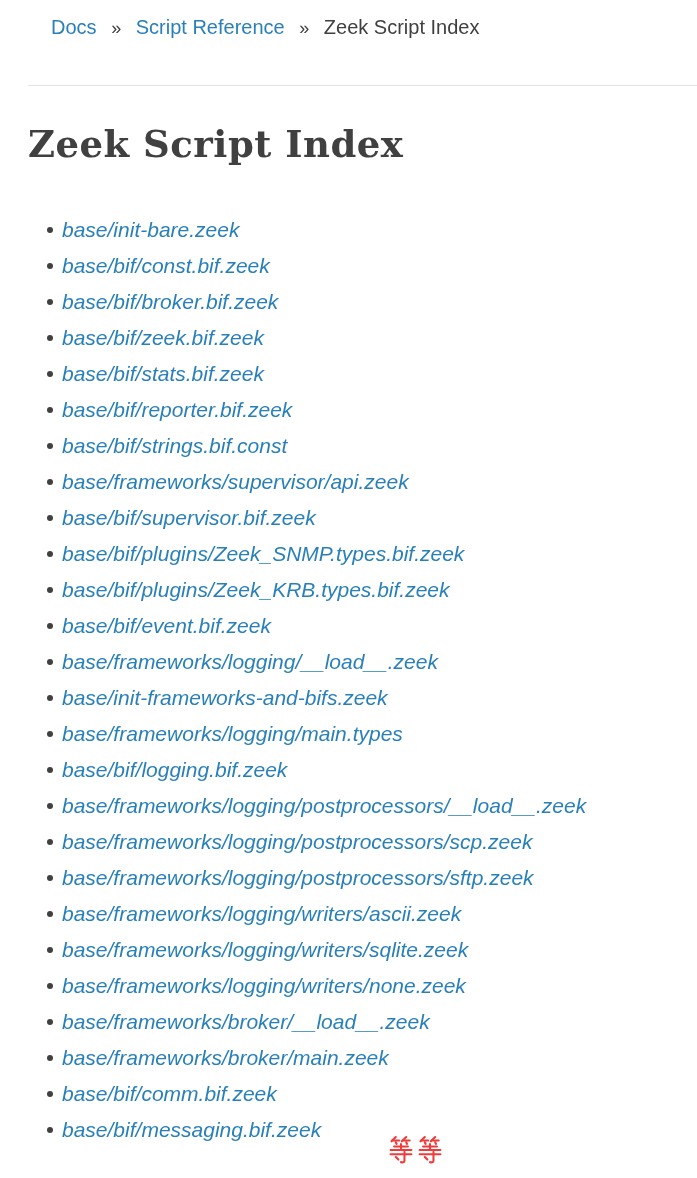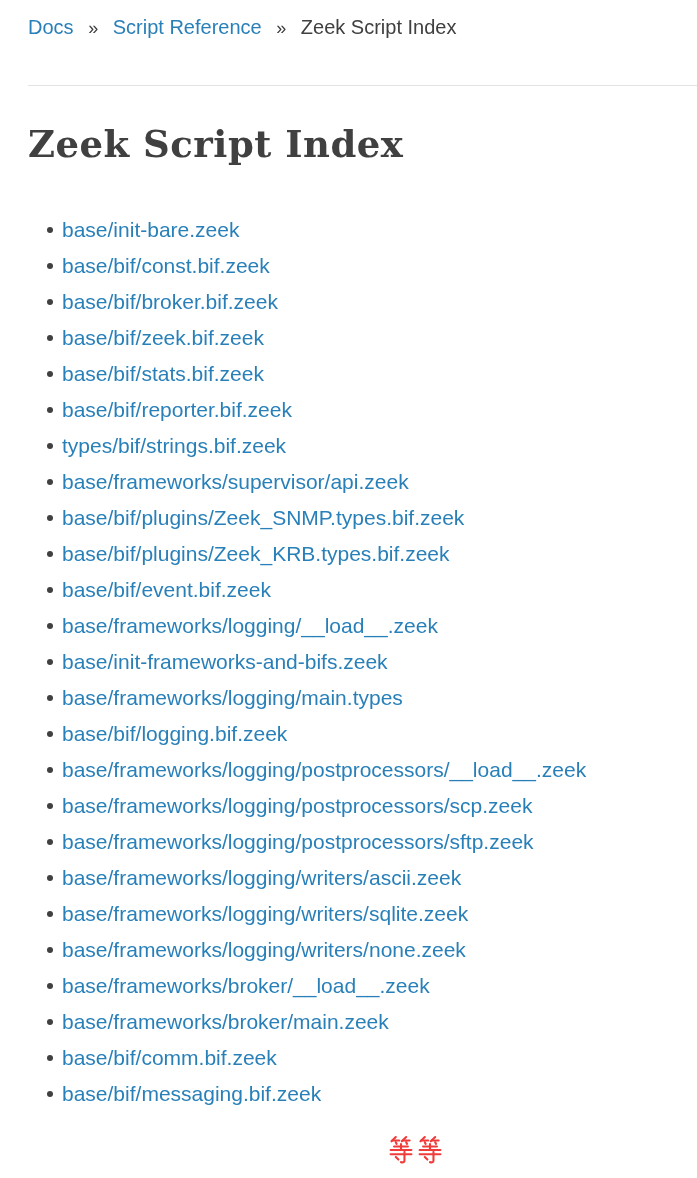--- a/index.html
+++ b/index.html
@@ -17,20 +17,21 @@
     padding: 0 28px;
     position: relative;
   }
   
   .breadcrumb {
     margin-top: 14px;
     font-size: 20px;
     line-height: 26px;
     color: #404040;
     white-space: nowrap;
+    margin-left: 23px;
   }
   .breadcrumb a {
     color: #2980b9;
     text-decoration: none;
     cursor: pointer;
   }
   .breadcrumb .sep {
     color: #404040;
     margin: 0 9px;
     font-size: 18px;
@@ -56,20 +57,21 @@
   
   ul.script-list {
     margin: 48px 0 0 0;
     padding: 0 0 0 34px;
     list-style: none;
   }
   ul.script-list li {
     position: relative;
     line-height: 36px;
     font-size: 21px;
+    font-style: italic;
   }
   ul.script-list li::before {
     content: '';
     position: absolute;
     left: -15px;
     top: 15px;
     width: 6px;
     height: 6px;
     border-radius: 50%;
     background: #404040;
@@ -121,24 +123,27 @@
       <li>
     <a>base/bif/zeek.bif.zeek</a>
   </li>
       <li>
     <a>base/bif/stats.bif.zeek</a>
   </li>
       <li>
     <a>base/bif/reporter.bif.zeek</a>
   </li>
       <li>
-    <a>types/bif/strings.bif.zeek</a>
+    <a>base/bif/strings.bif.const</a>
   </li>
       <li>
     <a>base/frameworks/supervisor/api.zeek</a>
+  </li>
+      <li>
+    <a>base/bif/supervisor.bif.zeek</a>
   </li>
       <li>
     <a>base/bif/plugins/Zeek_SNMP.types.bif.zeek</a>
   </li>
       <li>
     <a>base/bif/plugins/Zeek_KRB.types.bif.zeek</a>
   </li>
       <li>
     <a>base/bif/event.bif.zeek</a>
   </li>

